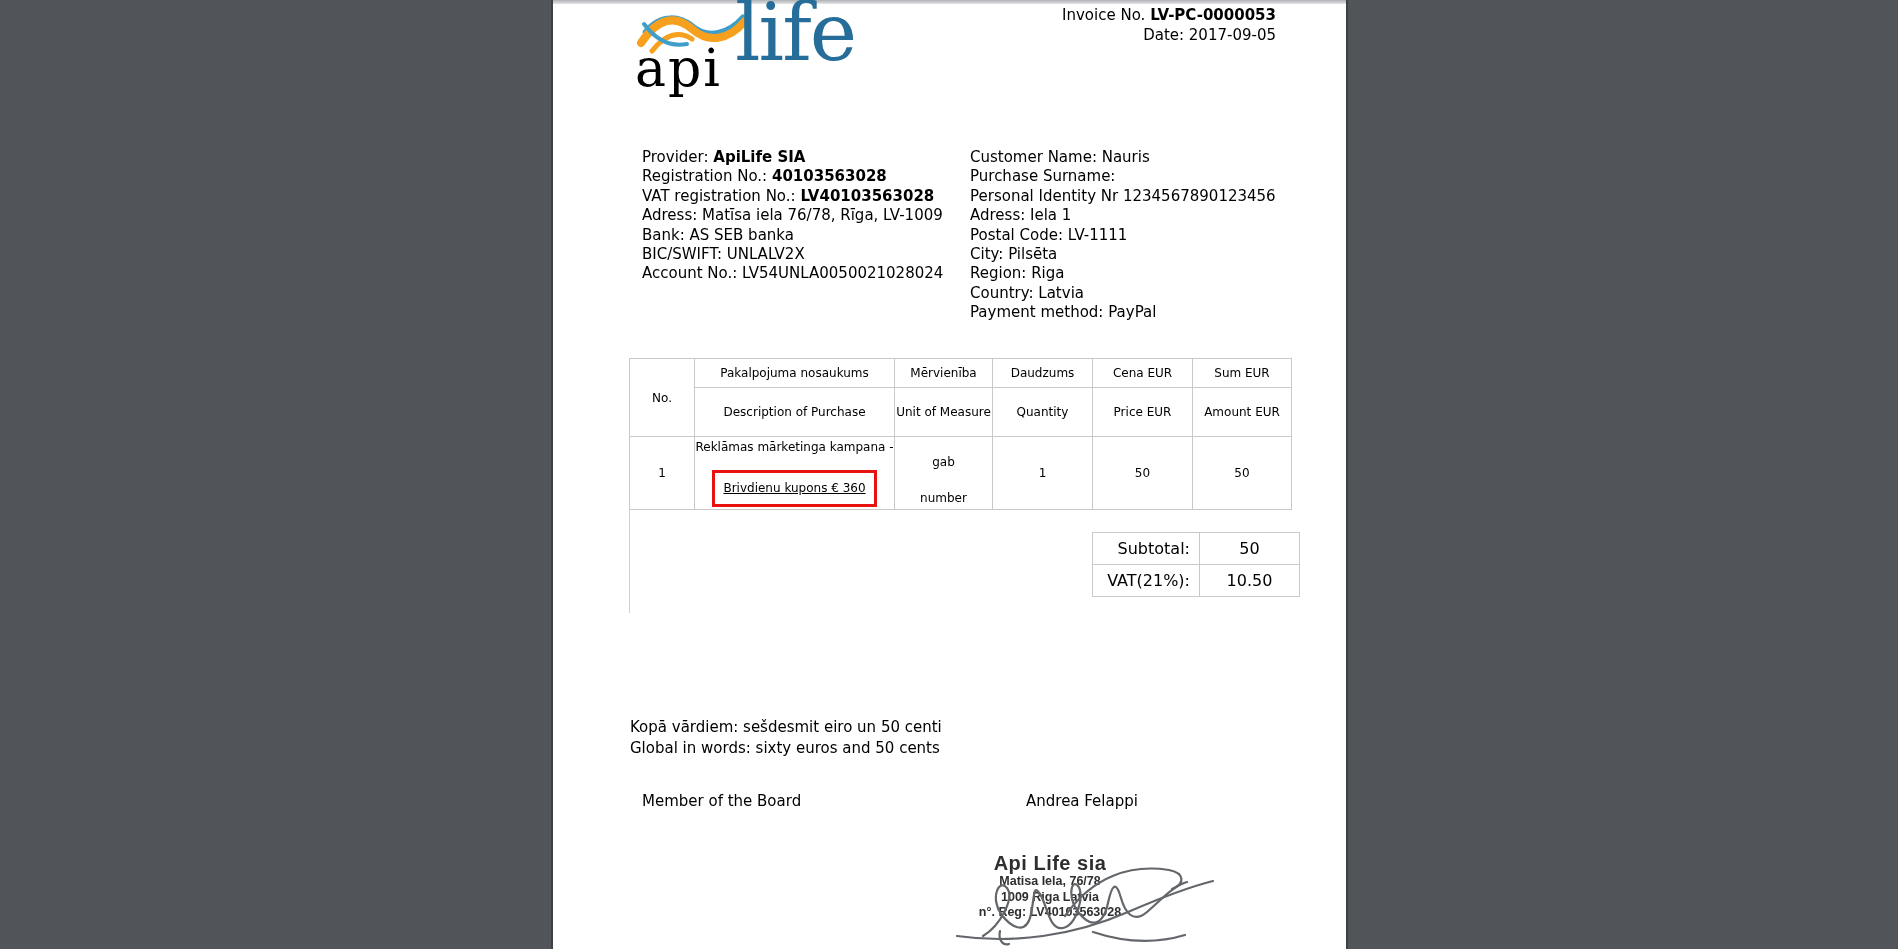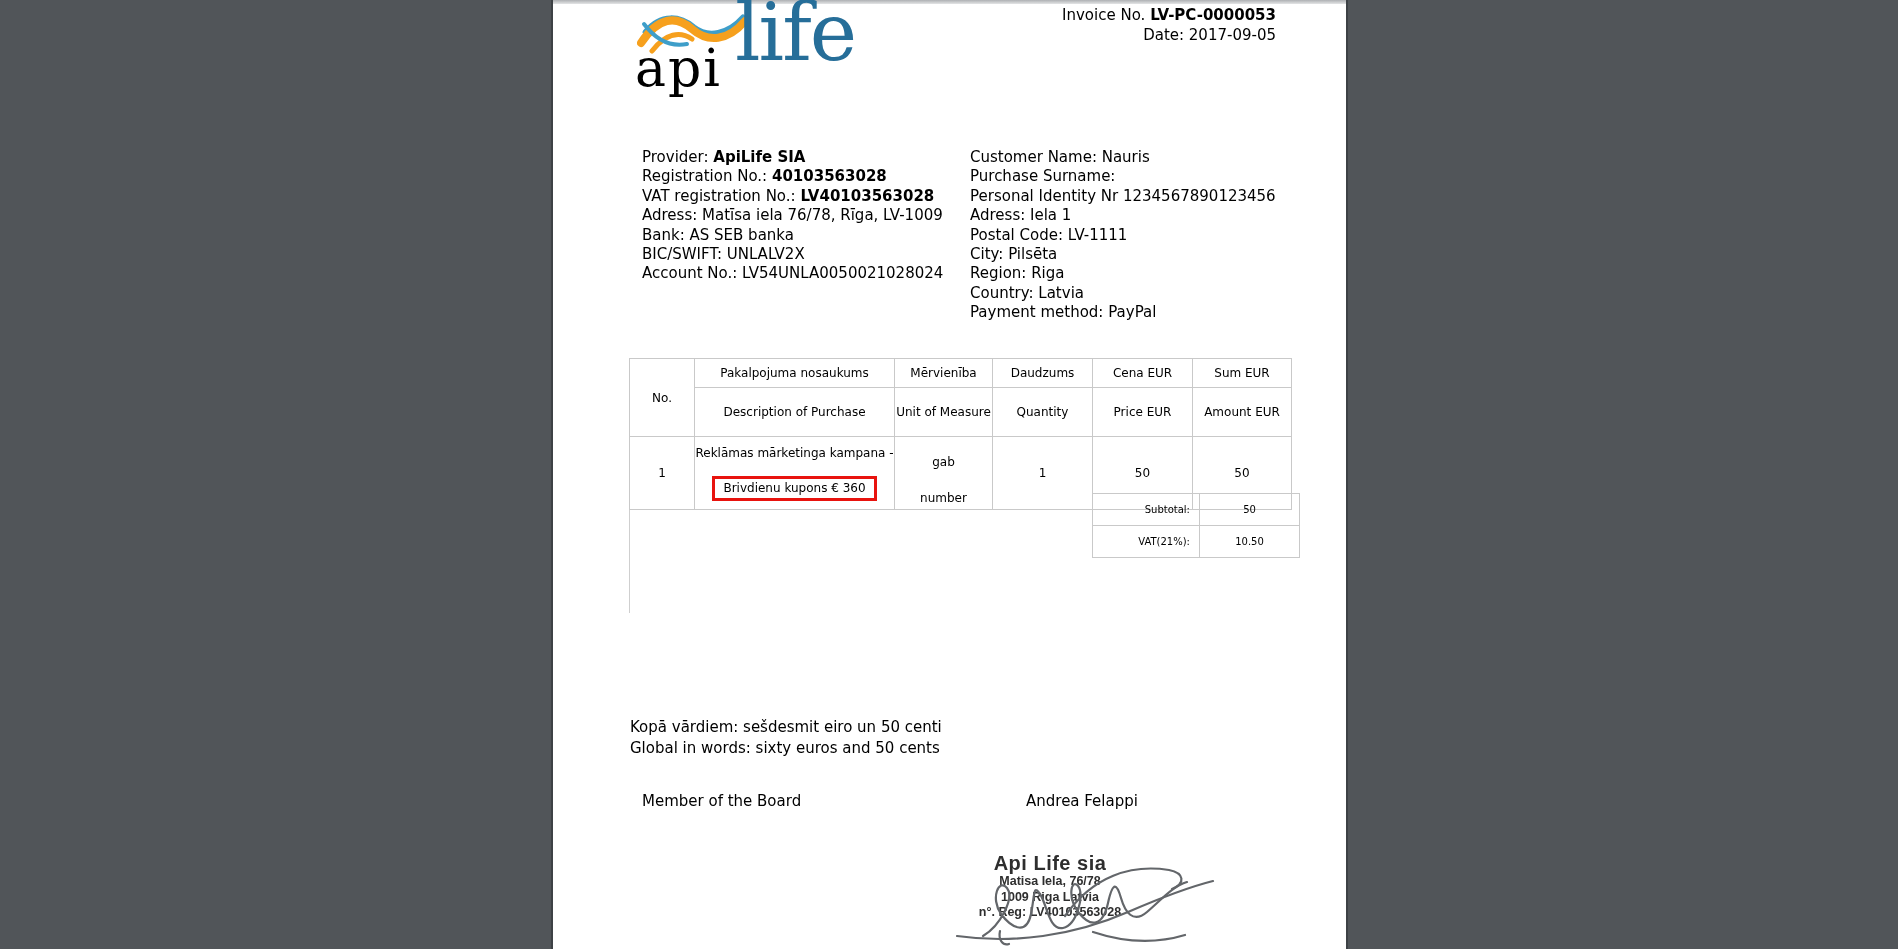--- a/index.html
+++ b/index.html
@@ -53,29 +53,29 @@
     border:1px solid #c9c9c9;font-weight:normal;text-align:center;
     vertical-align:middle;padding:0;overflow:hidden;
   }
   table.items .h1{height:29px;}
   table.items .h2{height:49px;}
   table.items .hr{height:73px;}
   th.unit-th{padding:0 16px;}
   td.desc-cell{vertical-align:top;padding-top:7px;line-height:15px;}
   .redbox{
     display:inline-block;border:3px solid #e8130e;
-    padding:2px 8px;margin-top:15px;
+    padding:8px 8px;margin-top:15px;text-decoration:underline;
   }
   td.unit-cell{vertical-align:top;}
   td.unit-cell .u1{margin-top:14px;}
   td.unit-cell .u2{margin-top:22px;}
   
   table.totals{
-    position:absolute;left:539px;top:493px;width:198px;
-    border-collapse:collapse;table-layout:fixed;font-size:10px;
+    position:absolute;left:539px;top:532px;width:198px;
+    border-collapse:collapse;table-layout:fixed;font-size:16px;
   }
   table.totals td{border:1px solid #c9c9c9;padding:0;}
   table.totals td.tl{width:97px;text-align:right;padding-right:9px;line-height:14px;}
   table.totals td.tv{width:99px;text-align:center;}
   table.totals tr.t1{height:32px;}
   table.totals tr.t2{height:32px;}
   table.totals tr.t3{height:39px;}
   .table-left-edge{
     position:absolute;left:76px;top:510px;width:1px;height:103px;background:#cfcfcf;
   }

